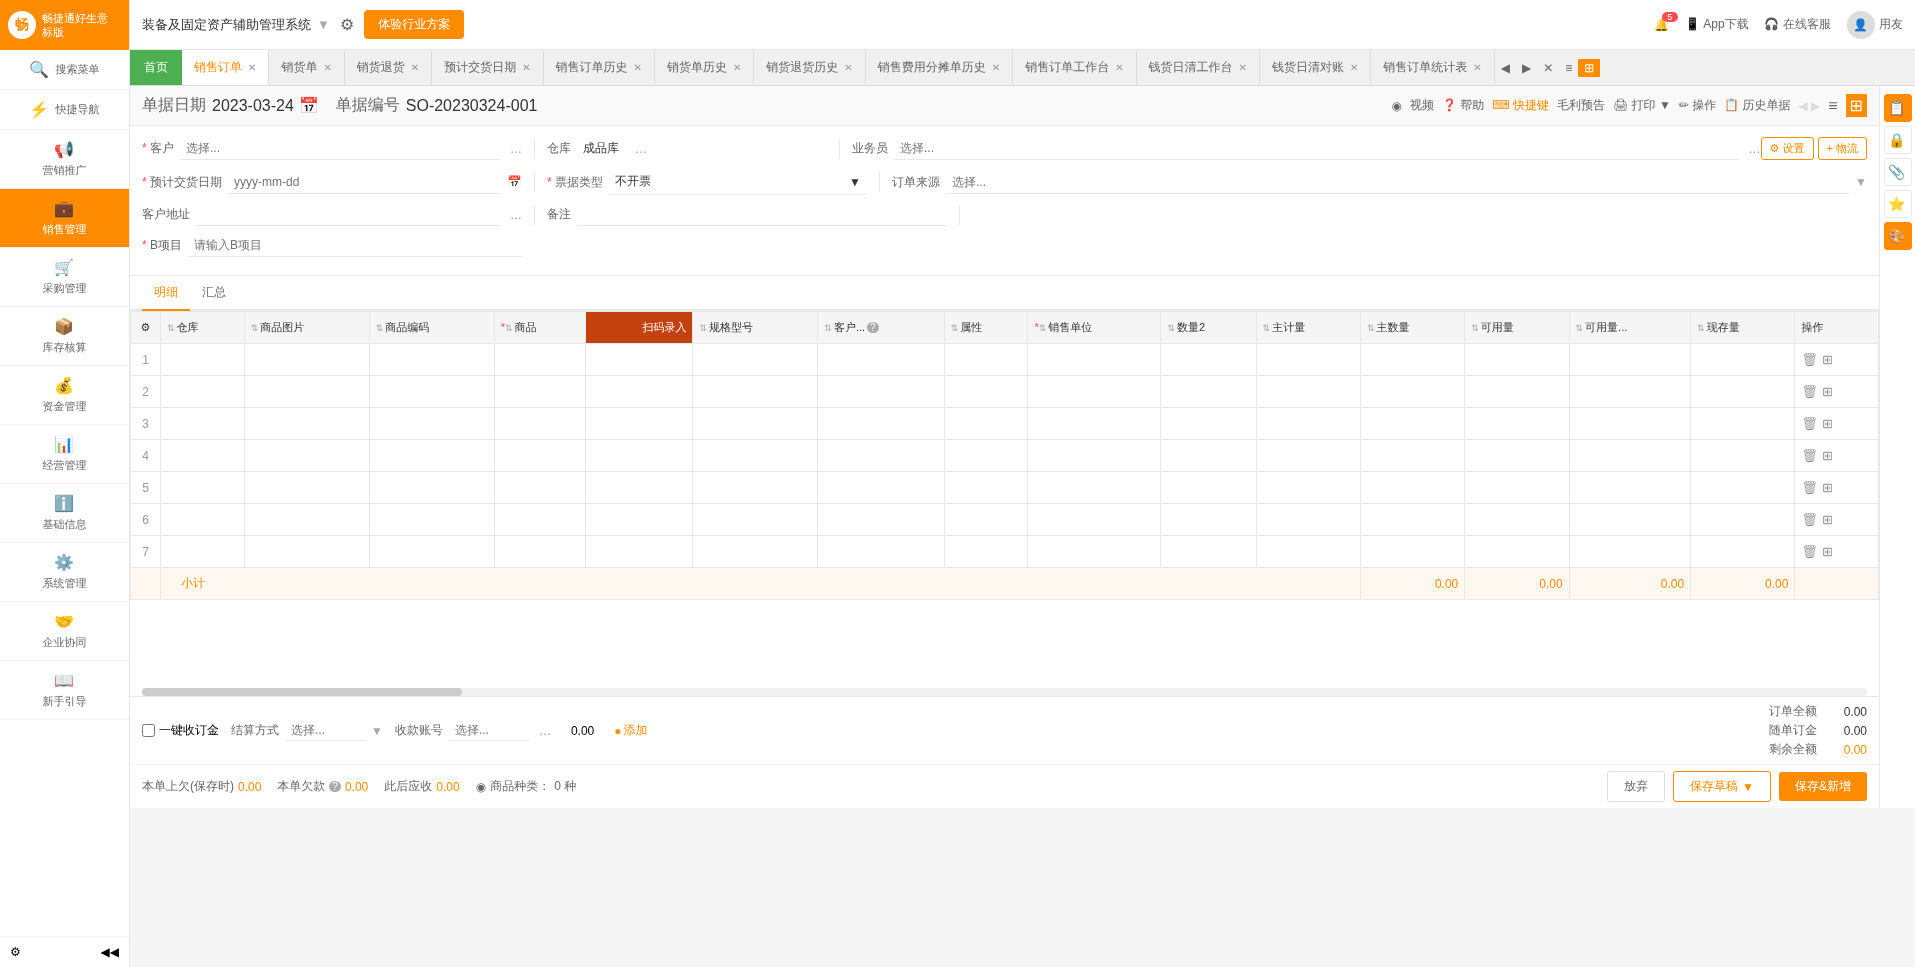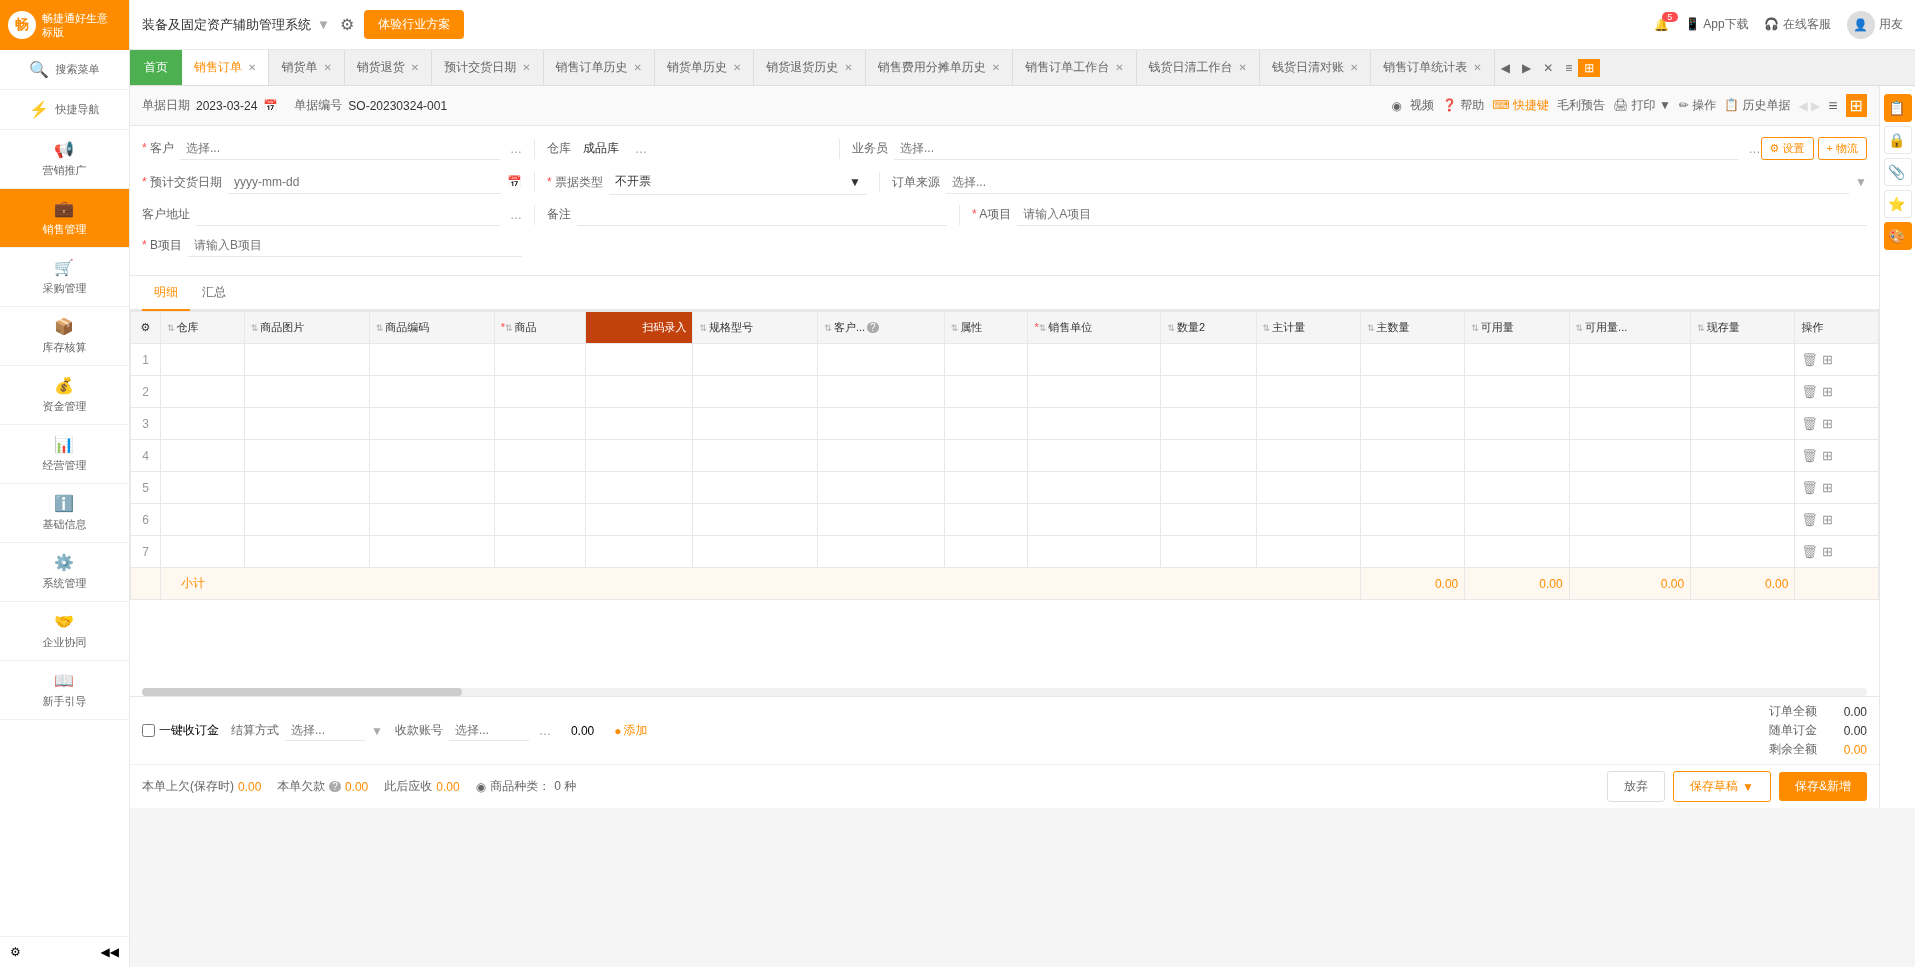--- a/index.html
+++ b/index.html
@@ -35,21 +35,21 @@
     .tab-close { font-size: 10px; color: #999; margin-left: 2px; }
     .tab-nav { display: flex; align-items: center; padding: 0 6px; cursor: pointer; color: #666; }
     .tab-home { height: 36px; padding: 0 14px; display: flex; align-items: center; background: #4CAF50; color: #fff; font-size: 12px; cursor: pointer; }
 
     
     .content { flex: 1; display: flex; overflow: hidden; }
     .form-area { flex: 1; display: flex; flex-direction: column; overflow: hidden; background: #fff; }
 
     
     .form-header { padding: 8px 12px; background: #f9f9f9; border-bottom: 1px solid #e8e8e8; display: flex; align-items: center; gap: 16px; }
-    .form-header-field { display: flex; align-items: center; gap: 6px; font-size: 12px; color: #333; }
+    .form-header-field { display: flex; align-items: center; gap: 6px; font-size: 16px; color: #333; }
     .form-header-label { color: #666; }
     .form-header-value { color: #333; font-weight: 500; }
     .form-header-actions { margin-left: auto; display: flex; align-items: center; gap: 8px; font-size: 12px; color: #666; }
     .action-btn { display: flex; align-items: center; gap: 3px; cursor: pointer; color: #666; }
     .action-btn.orange { color: #ff8c00; }
 
     
     .right-toolbar { width: 36px; background: #fff; border-left: 1px solid #e8e8e8; display: flex; flex-direction: column; align-items: center; padding: 8px 0; gap: 4px; flex-shrink: 0; }
     .rt-btn { width: 28px; height: 28px; display: flex; align-items: center; justify-content: center; cursor: pointer; color: #666; font-size: 14px; border: 1px solid #e8e8e8; border-radius: 3px; }
     .rt-btn.orange { background: #ff8c00; color: #fff; border-color: #ff8c00; }
@@ -350,24 +350,20 @@
             <span class="form-field-label">客户地址</span>
             <input class="form-field-input" placeholder="" style="">
             <span class="form-dots">…</span>
           </div>
           <div class="form-divider"></div>
           <div class="form-field" style="max-width:400px;">
             <span class="form-field-label">备注</span>
             <input class="form-field-input" placeholder="" style="width: 300px;">
           </div>
           <div class="form-divider"></div>
-          <div class="form-field" style="flex:1;">
-            <span class="form-field-label required">A项目</span>
-            <input class="form-field-input" placeholder="请输入A项目" style="">
-          </div>
         </div>
 
         <div class="form-row">
           <div class="form-field" style="max-width:380px;">
             <span class="form-field-label required">B项目</span>
             <input class="form-field-input" placeholder="请输入B项目" style="">
           </div>
         </div>
       </div>
 

